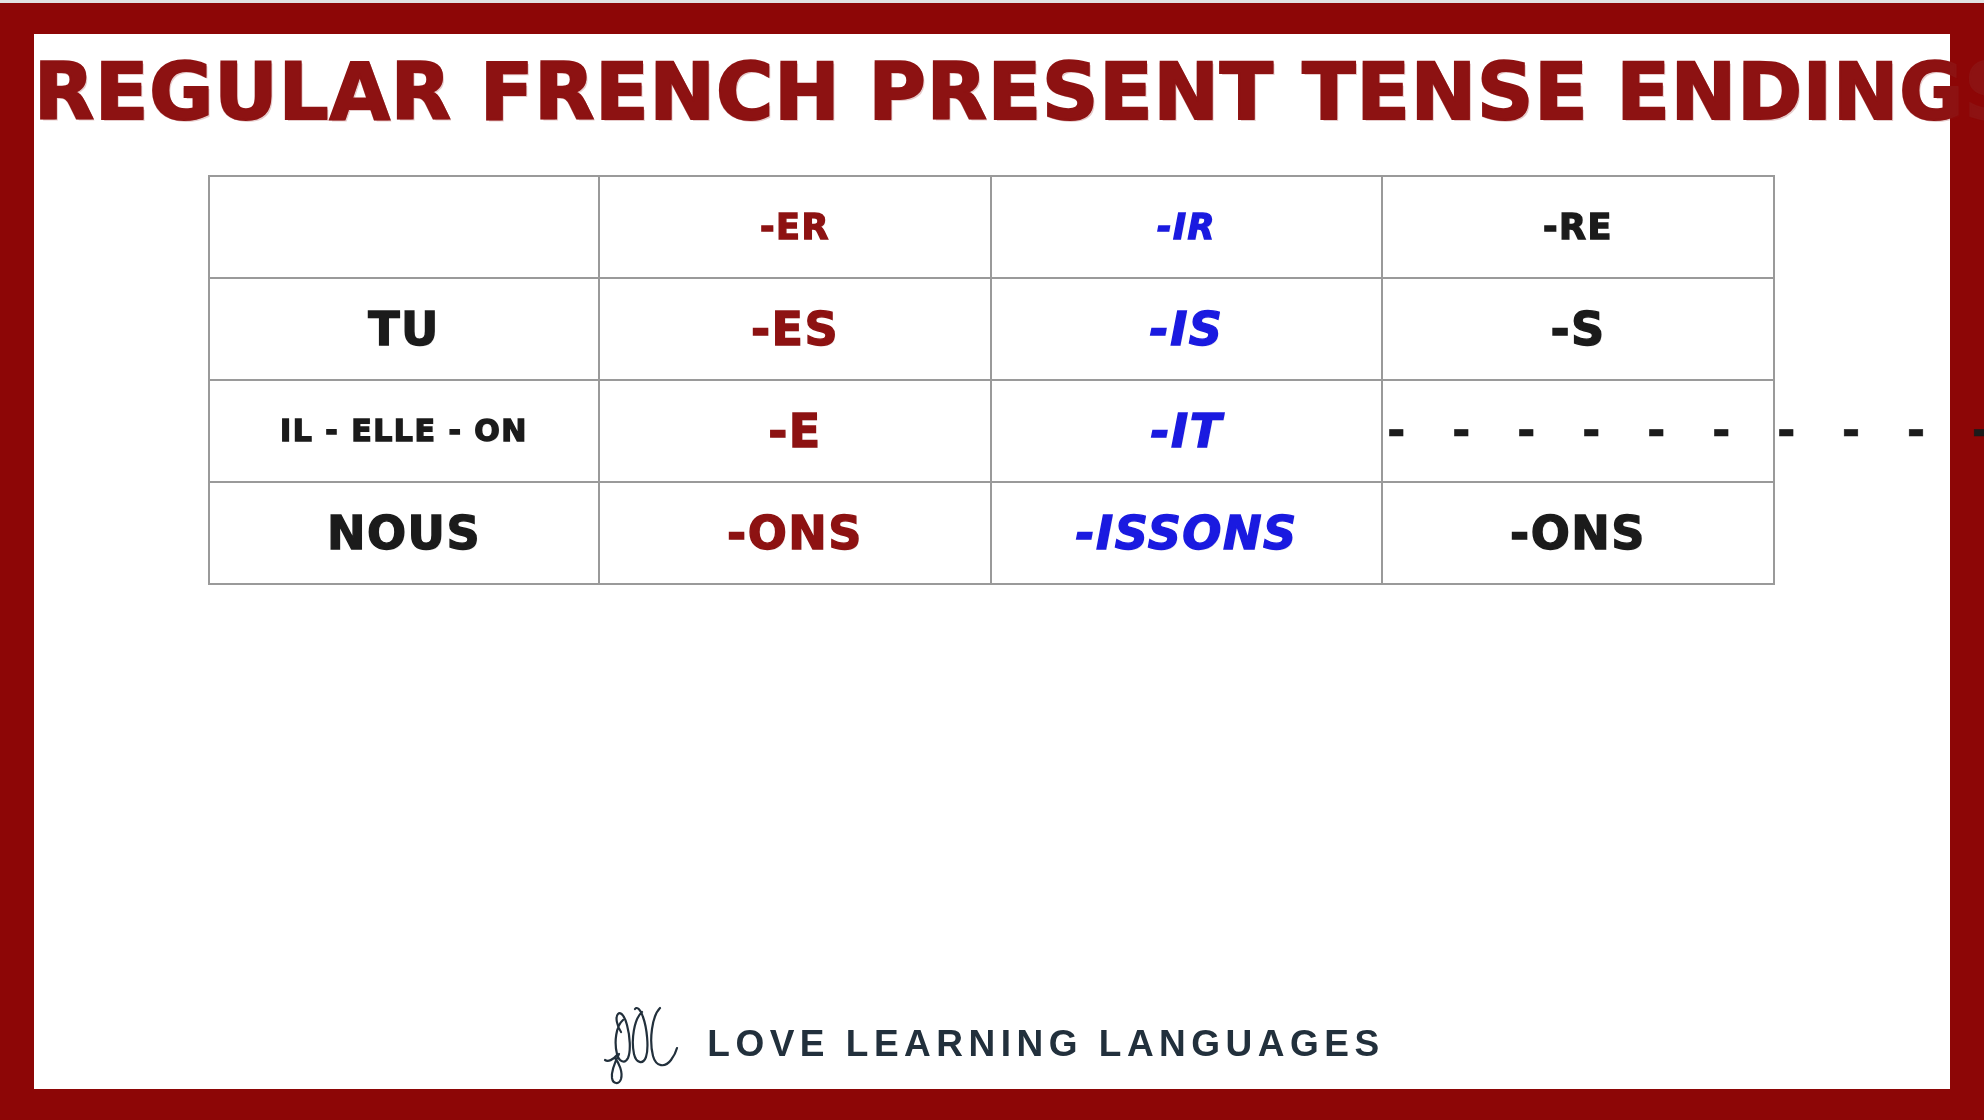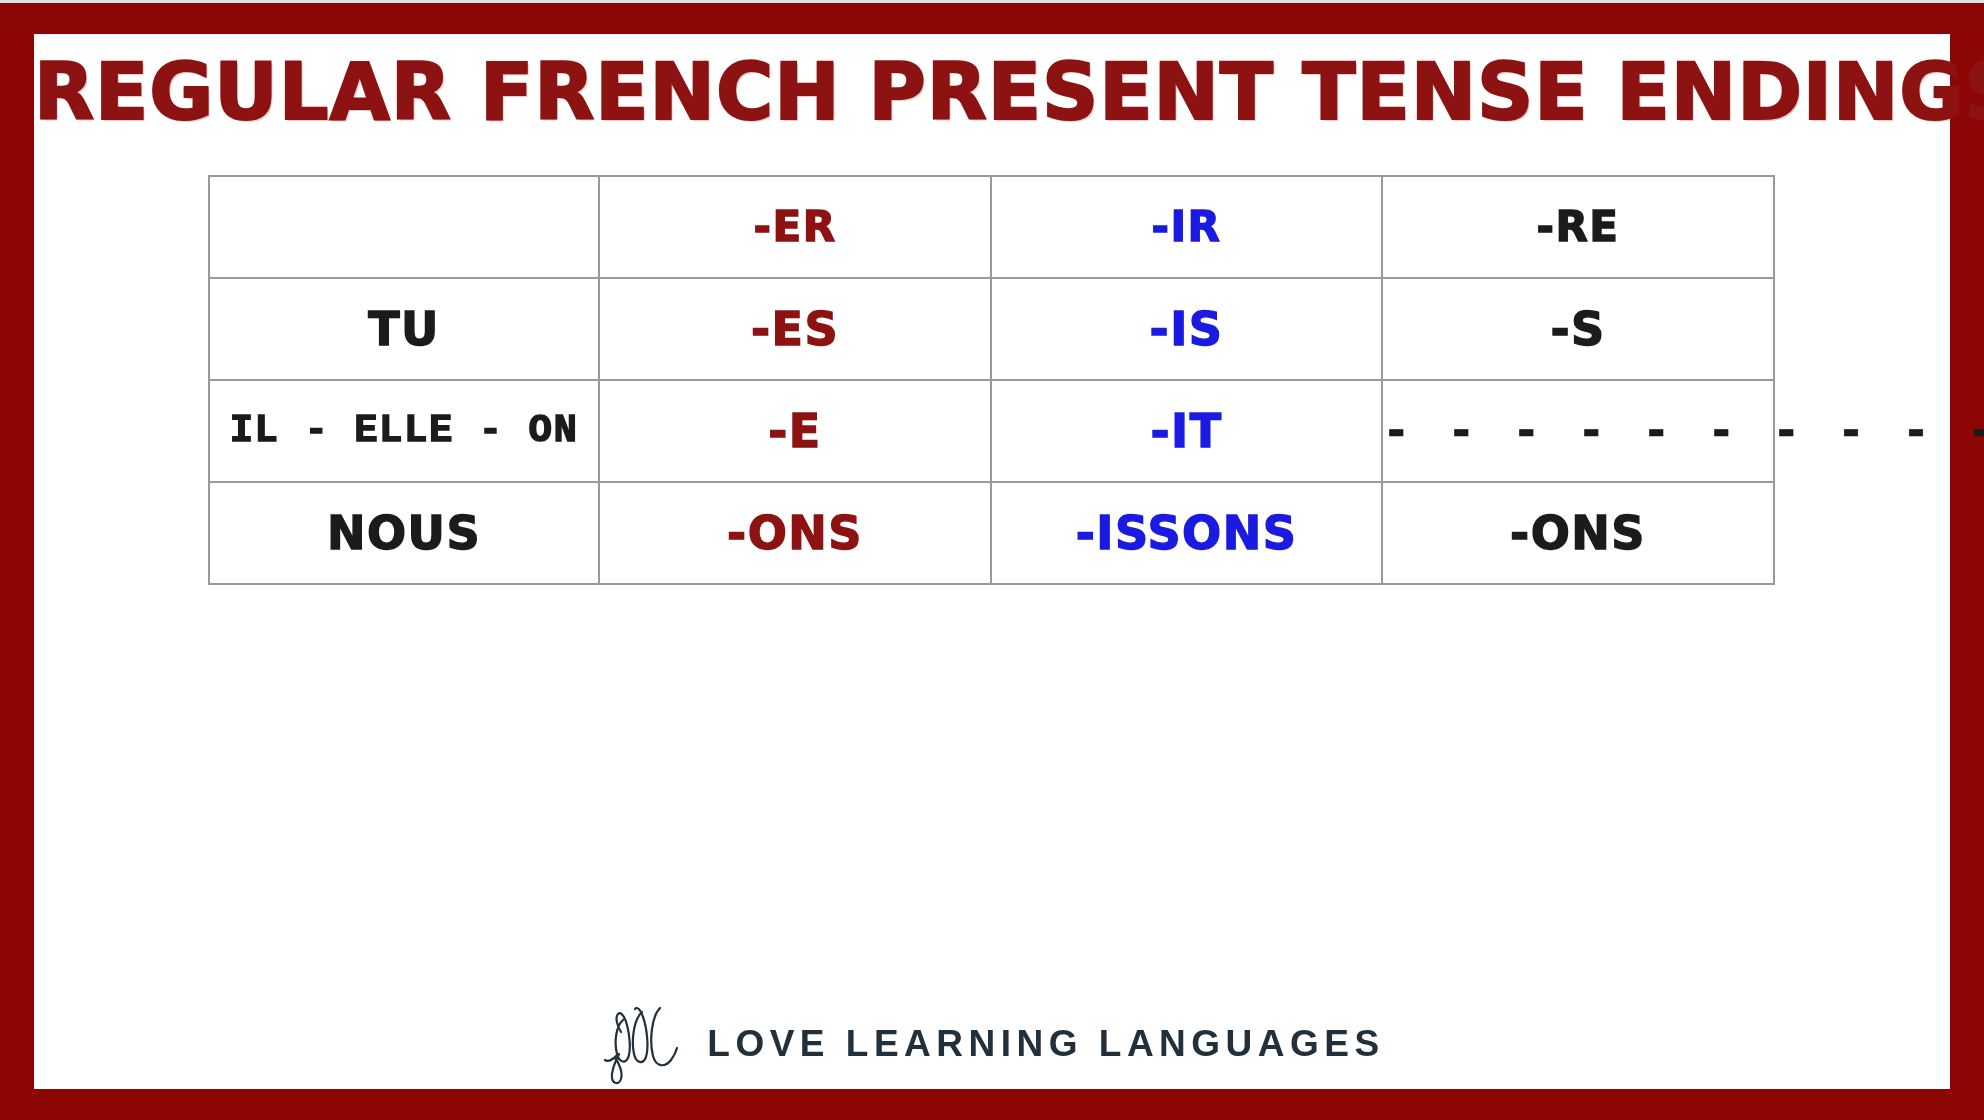--- a/index.html
+++ b/index.html
@@ -108,26 +108,26 @@
     background-image: repeating-linear-gradient(
         62deg,
         rgba(255,255,255,0.82) 0px,
         rgba(255,255,255,0.82) 1.6px,
         rgba(255,255,255,0.0) 1.6px,
         rgba(255,255,255,0.0) 4px);
     -webkit-background-clip: text;
     background-clip: text;
     text-shadow: 1px 1px 0 rgba(0,0,0,0.10);
   }
-  .sk.small { font-size: 39px; font-family: Liberation Mono, monospace; }
+  .sk.small { font-size: 30px; }
   .c-black { color: #1b1b1b; }
   .c-red   { color: #8d1212; }
-  .c-blue  { color: #1a1ae0; }
-
-  .head .sk { font-size: 42px; }
+  .c-blue  { color: #1a1ae0; font-style: italic; }
+
+  .head .sk { font-size: 35px; }
 
   .dashes {
     display: inline-block;
     font-family: "DejaVu Sans Mono", monospace;
     font-weight: bold;
     font-size: 44px;
     line-height: 50px;
     letter-spacing: 6px;
     color: #1b1b1b;
     white-space: nowrap;

